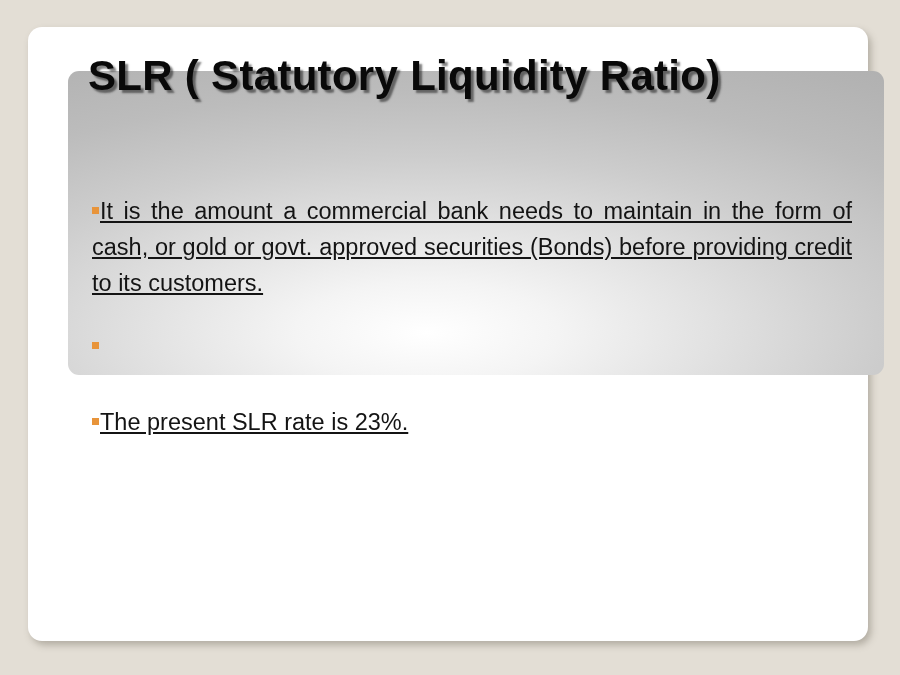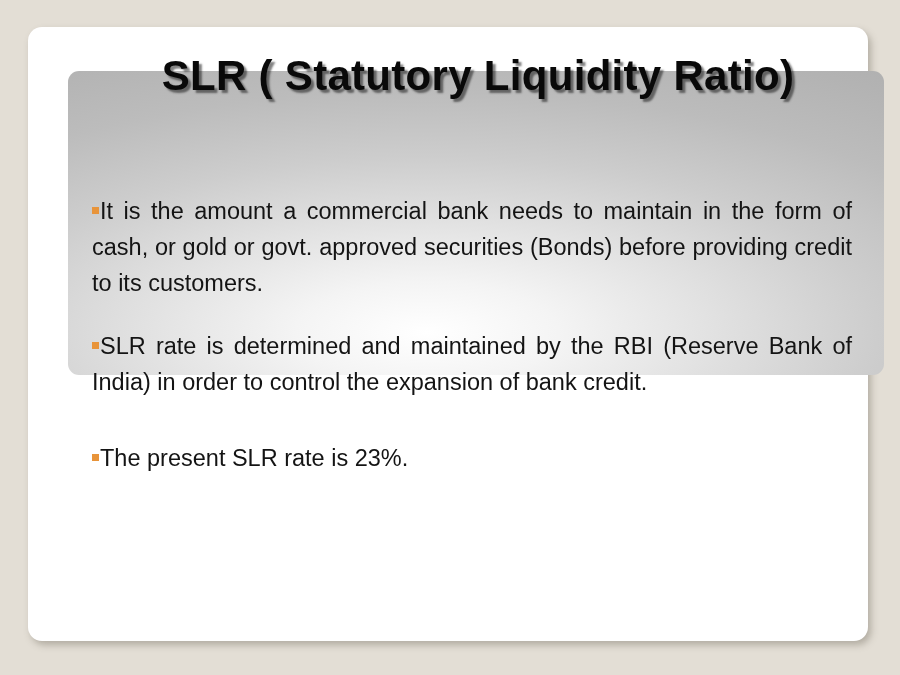--- a/index.html
+++ b/index.html
@@ -50,21 +50,21 @@
         #b3b3b3 82%,
         #ababab 100%);
   }
 
   
   .slide-title {
     position: absolute;
     left: 60px;
     top: 24px;
     width: 780px;
-    text-align: center;
+    text-align: left;
     font-size: 42px;
     font-weight: bold;
     line-height: 50px;
     color: #090909;
     letter-spacing: 0.3px;
     text-shadow: 3px 3px 2px rgba(25, 25, 25, 0.55);
     white-space: pre-line;
   }
 
   
@@ -76,20 +76,21 @@
   }
 
   .bullet-para {
     position: relative;
     font-size: 23.5px;
     line-height: 36px;
     color: #141414;
     text-align: justify;
     text-justify: inter-word;
     margin: 0 0 18px 0;
+    text-decoration: underline;
   }
   .bullet-para:last-child {
     margin-bottom: 0;
     margin-top: 12px;
   }
 
   .bullet-mark {
     display: inline-block;
     width: 7px;
     height: 7px;
@@ -114,21 +115,21 @@
 
     <div class="body-area">
 
       <p class="bullet-para">
         <span class="bullet-mark"></span><span>It is the amount a commercial bank needs to maintain in the form of cash, or gold or govt. approved securities (Bonds) before providing credit to its customers.</span>
       </p>
 
       <div class="para-gap-a"></div>
 
       <p class="bullet-para">
-        <span class="bullet-mark"></span><span>SLR rate is determined and maintained by the RBI (Reserve Bank of India) in order to control the expansion of bank credit.</span>
+        <span class="bullet-mark"></span>
       </p>
 
       <div class="para-gap-b"></div>
 
       <p class="bullet-para">
         <span class="bullet-mark"></span><span>The present SLR rate is 23%.</span>
       </p>
 
     </div>
   </div>

